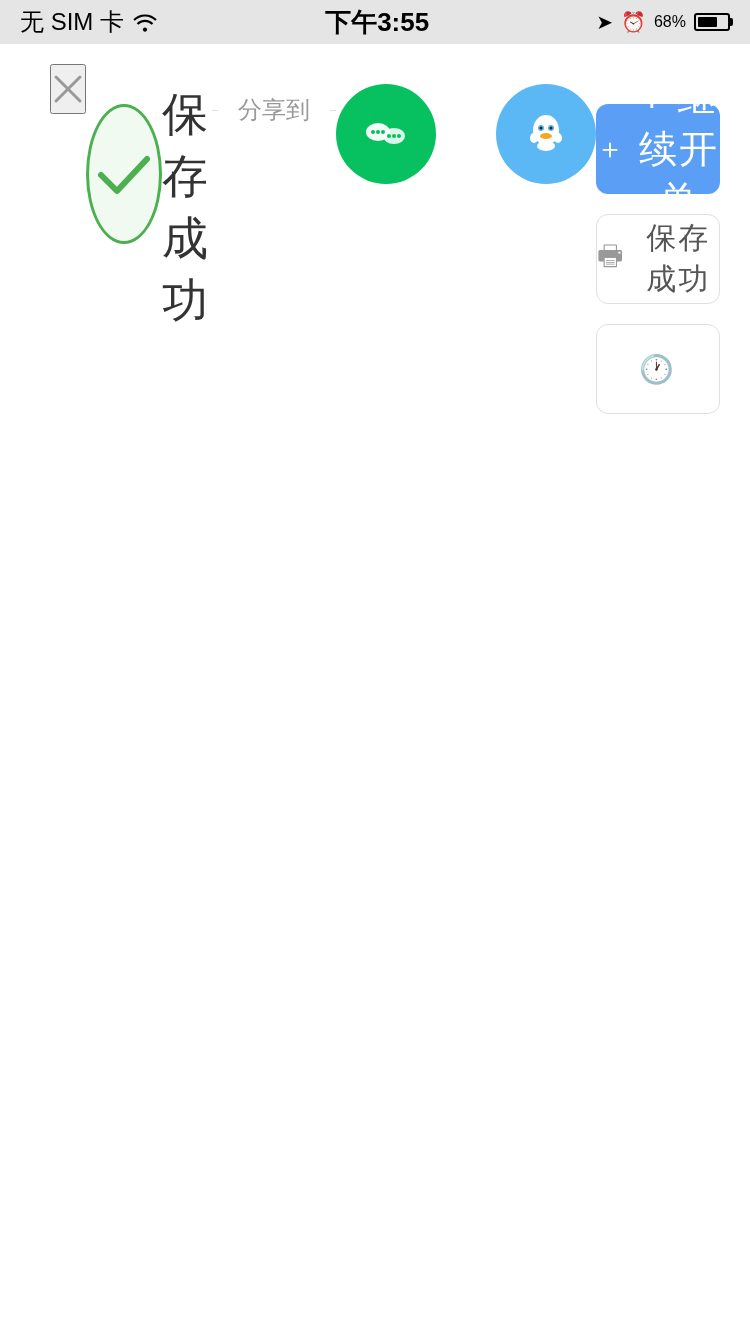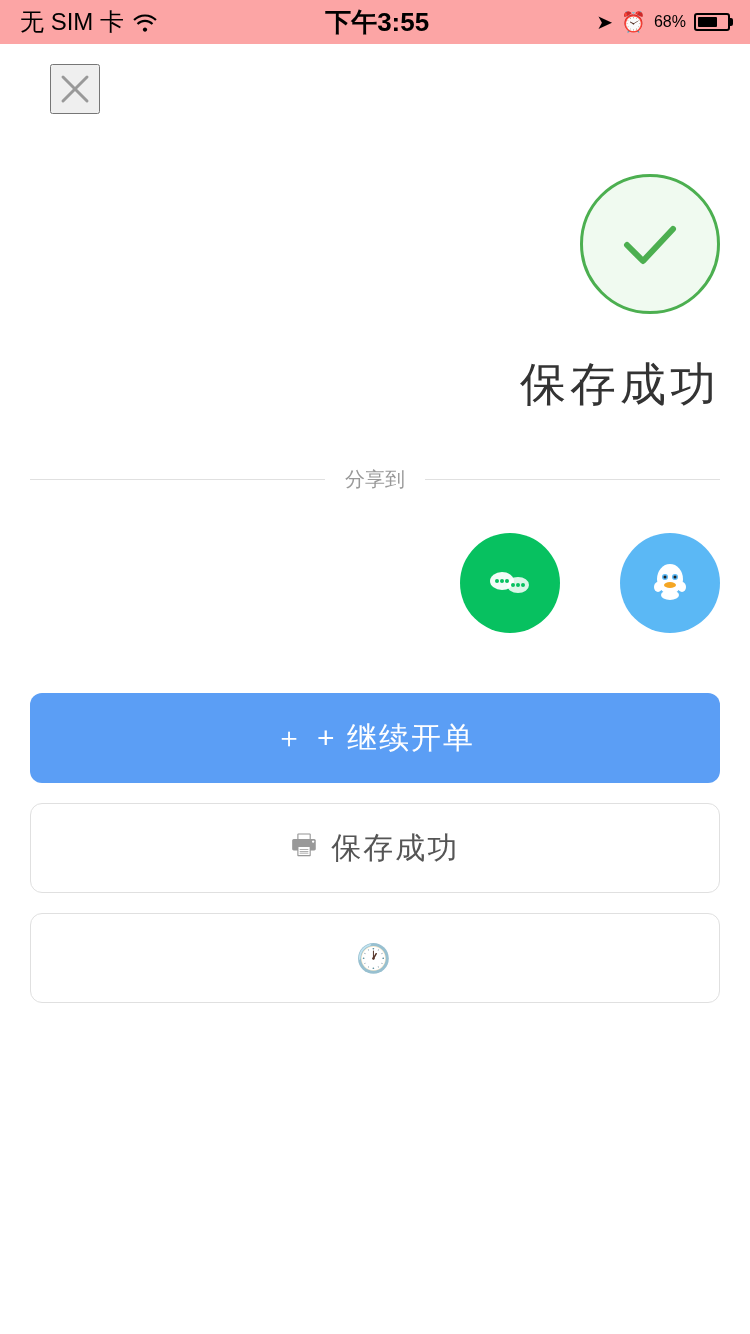--- a/index.html
+++ b/index.html
@@ -11,21 +11,21 @@
       background: #ffffff;
       font-family: -apple-system, "PingFang SC", "Helvetica Neue", sans-serif;
       display: flex;
       flex-direction: column;
     }
 
     
     .status-bar {
       width: 100%;
       height: 44px;
-      background: #fca5a5;
+      background: #e5e5e5;
       display: flex;
       align-items: center;
       justify-content: space-between;
       padding: 0 20px;
       flex-shrink: 0;
     }
 
     .status-left {
       display: flex;
       align-items: center;
@@ -91,22 +91,22 @@
       background: #000;
       height: 100%;
       width: 68%;
       border-radius: 1px;
     }
 
     
     .main-content {
       flex: 1;
       display: flex;
-      flex-direction: column;
-      align-items: flex-end;
+      flex-direction: row;
+      align-items: flex-start;
       padding: 0 30px;
     }
 
     
     .close-btn {
       align-self: flex-start;
       margin-top: 20px;
       margin-left: 20px;
       width: 50px;
       height: 50px;
@@ -157,21 +157,21 @@
       gap: 20px;
     }
 
     .divider-line {
       flex: 1;
       height: 1px;
       background: #e0e0e0;
     }
 
     .divider-label {
-      font-size: 20px;
+      font-size: 24px;
       color: #999;
       white-space: nowrap;
     }
 
     
     .share-icons {
       display: flex;
       gap: 60px;
       margin-top: 40px;
     }
@@ -324,21 +324,21 @@
         <ellipse cx="16" cy="32" rx="4" ry="5" fill="white"></ellipse>
         <ellipse cx="40" cy="32" rx="4" ry="5" fill="white"></ellipse>
         <ellipse cx="28" cy="40" rx="9" ry="5" fill="white"></ellipse>
       </svg>
     </button>
   </div>
 
   <div class="action-buttons">
     <button class="btn-primary">
       <span class="btn-icon-white">＋</span>
-      <span style="color:#fff;font-size:30px;letter-spacing:2px;">+ 继续开单</span>
+      <span style="color:#fff;font-size:38px;letter-spacing:2px;">+ 继续开单</span>
     </button>
     <button class="btn-secondary">
       <span class="btn-icon">🖶</span>
       <span>保存成功</span>
     </button>
     <button class="btn-secondary">
       <span class="btn-icon">🕐</span>
     </button>
   </div>
 

